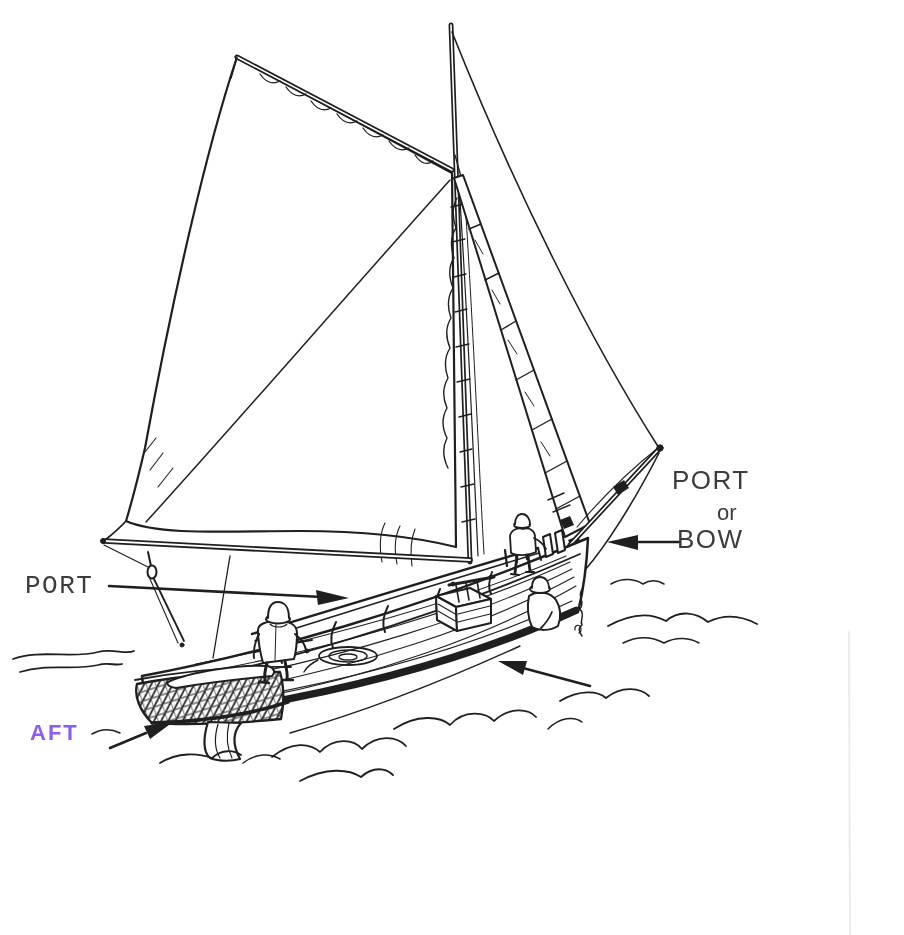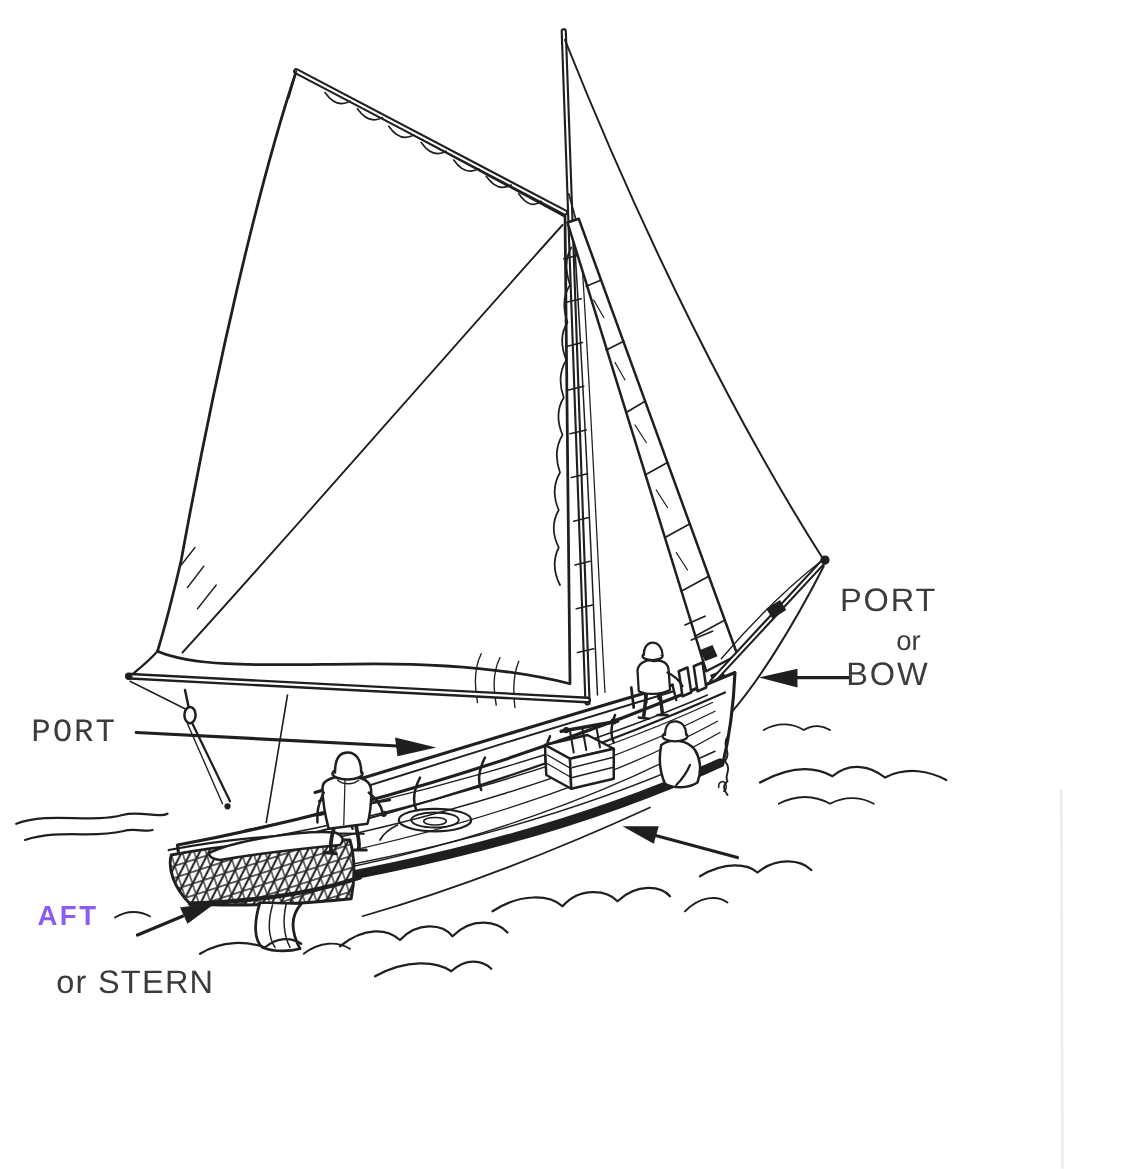--- a/index.html
+++ b/index.html
@@ -230,15 +230,14 @@
     <path d="M110,748 L146,733" stroke-width="2.6"></path>
     <path d="M173,722 L150,739 L144,726 Z" fill="#1f1f1f" stroke="none"></path>
   </g>
 </svg>
 
   <div class="lbl lbl-port">PORT</div>
   <div class="lbl lbl-fore">PORT</div>
   <div class="lbl lbl-or">or</div>
   <div class="lbl lbl-bow">BOW</div>
   <div class="lbl lbl-aft">AFT</div>
-  <div class="lbl lbl-orstern">or STERN</div>
 
 </div>
 
 </body></html>

